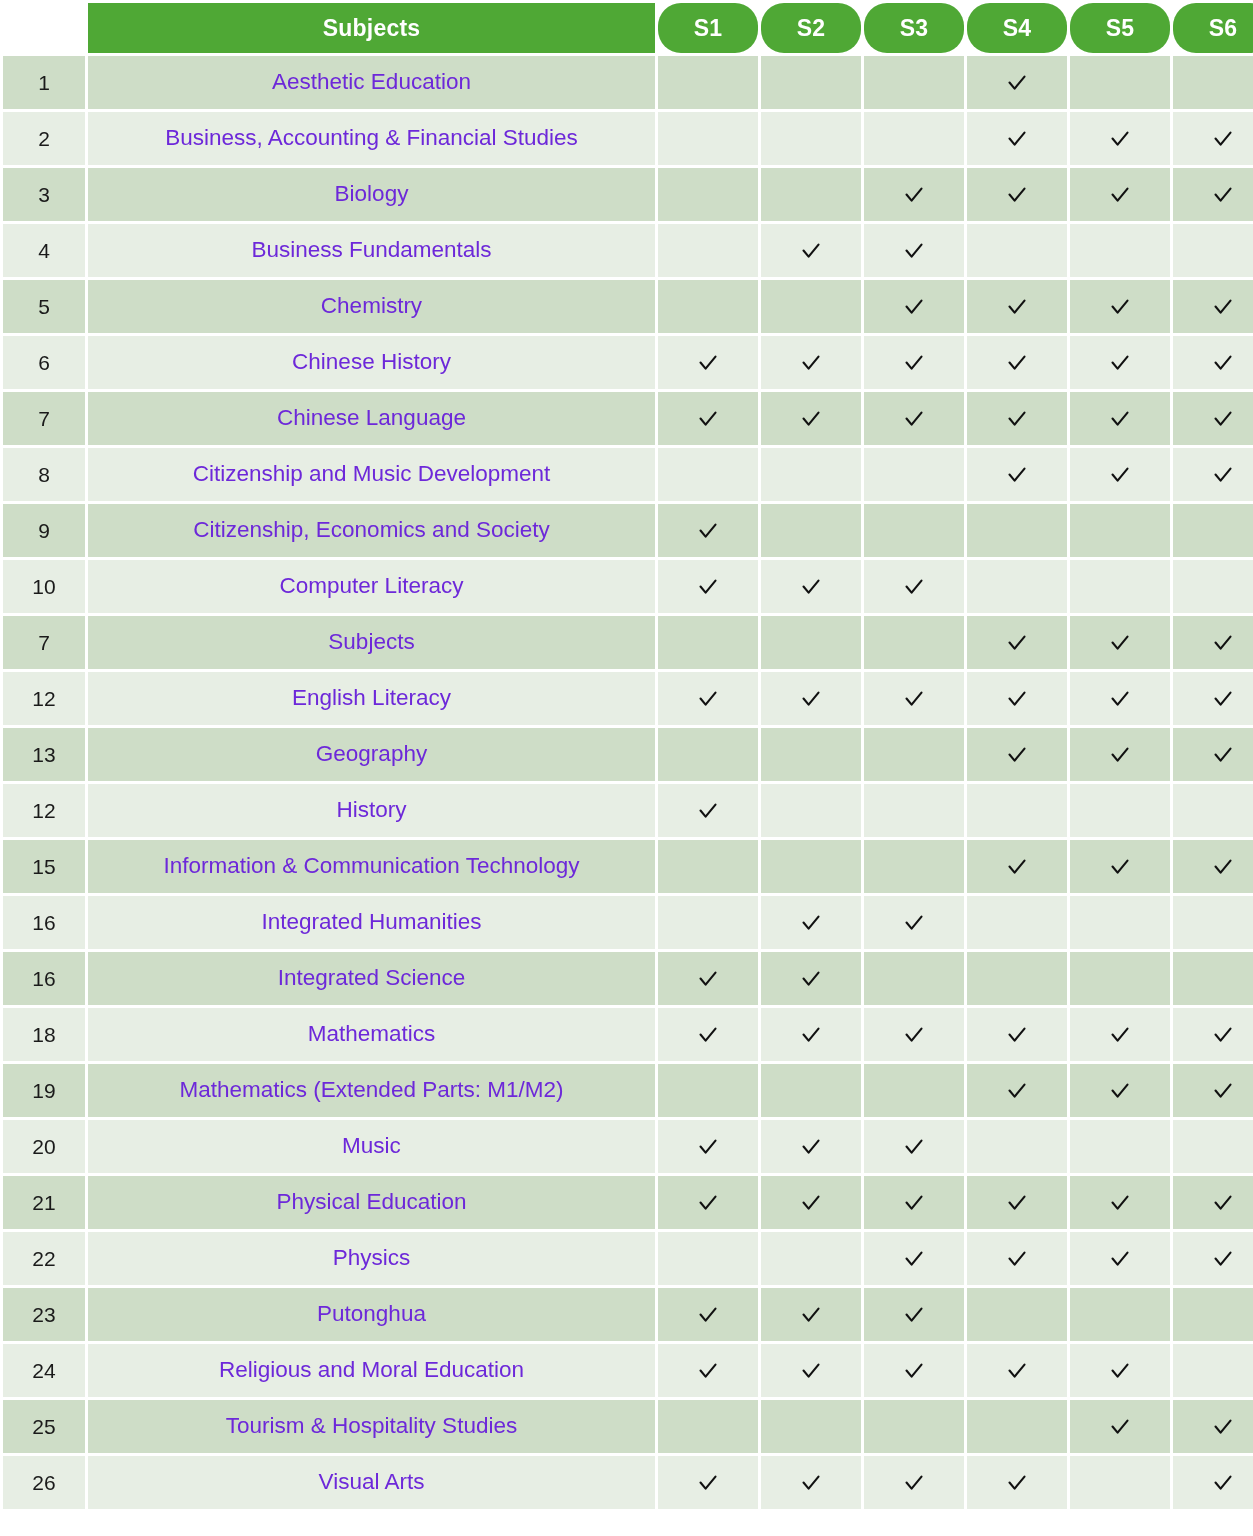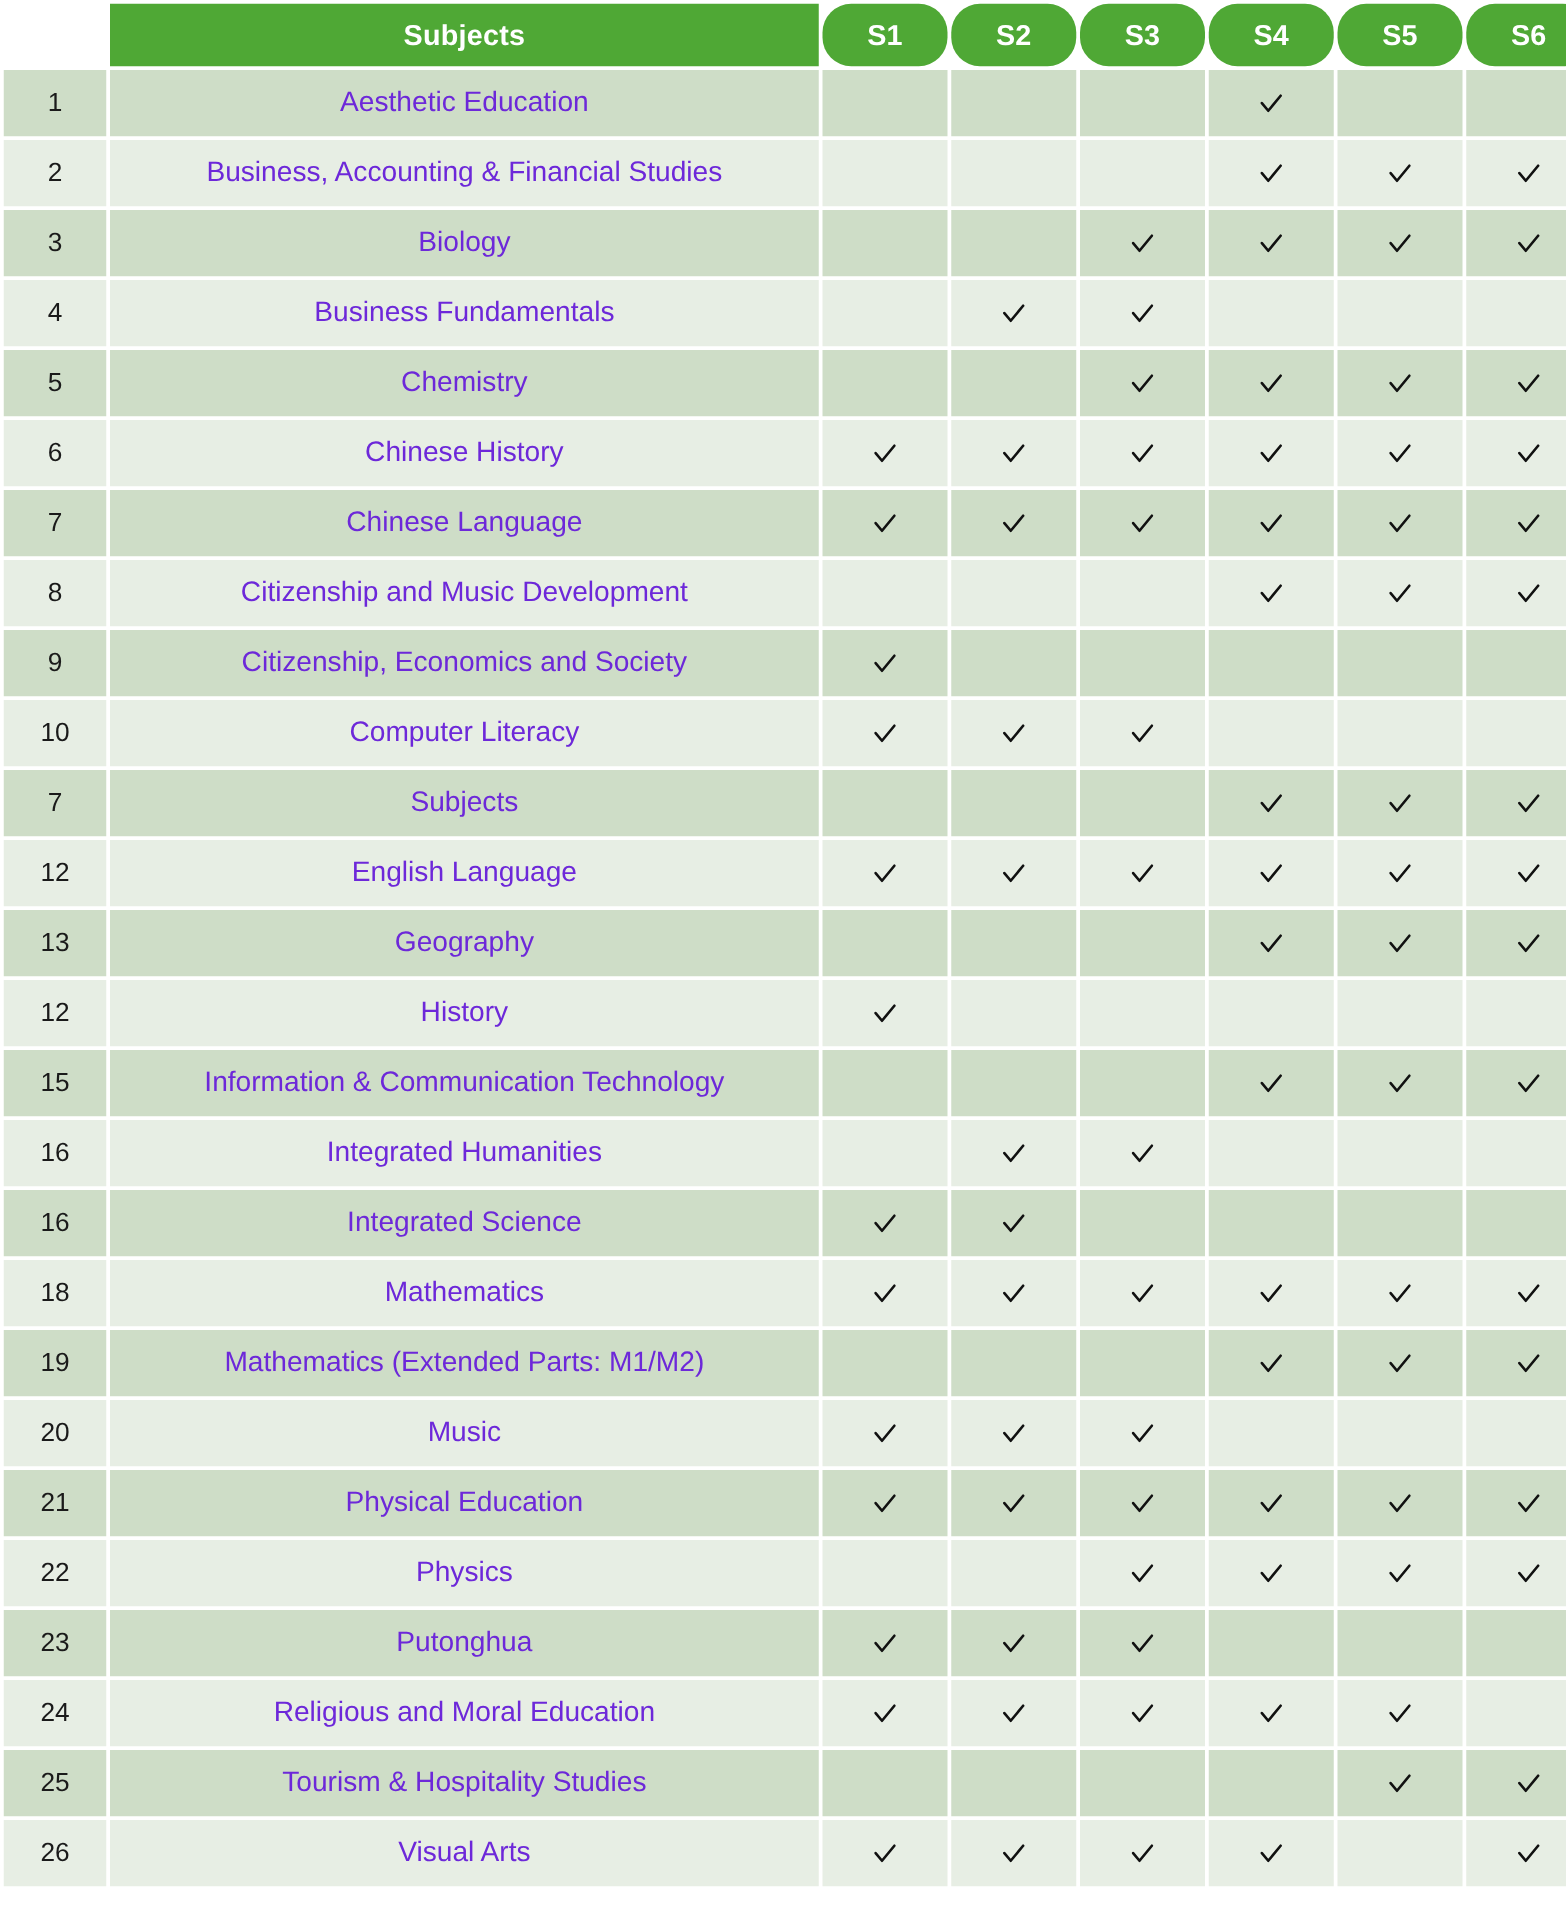--- a/index.html
+++ b/index.html
@@ -293,21 +293,21 @@
             </svg></span></td>
         <td class="cell-check"><span class="tick"><svg width="22" height="22" viewBox="0 0 22 22" aria-hidden="true">
               <path d="M3.5 10.5 L8.6 16.6 L18.5 4.6" fill="none" stroke="#111111" stroke-width="2.1" stroke-linecap="round" stroke-linejoin="round"></path>
             </svg></span></td>
         <td class="cell-check"><span class="tick"><svg width="22" height="22" viewBox="0 0 22 22" aria-hidden="true">
               <path d="M3.5 10.5 L8.6 16.6 L18.5 4.6" fill="none" stroke="#111111" stroke-width="2.1" stroke-linecap="round" stroke-linejoin="round"></path>
             </svg></span></td>
       </tr>
       <tr class="row-light">
         <td class="cell-num">12</td>
-        <td class="cell-subject">English Language</td>
+        <td class="cell-subject">English Literacy</td>
         <td class="cell-check"><span class="tick"><svg width="22" height="22" viewBox="0 0 22 22" aria-hidden="true">
               <path d="M3.5 10.5 L8.6 16.6 L18.5 4.6" fill="none" stroke="#111111" stroke-width="2.1" stroke-linecap="round" stroke-linejoin="round"></path>
             </svg></span></td>
         <td class="cell-check"><span class="tick"><svg width="22" height="22" viewBox="0 0 22 22" aria-hidden="true">
               <path d="M3.5 10.5 L8.6 16.6 L18.5 4.6" fill="none" stroke="#111111" stroke-width="2.1" stroke-linecap="round" stroke-linejoin="round"></path>
             </svg></span></td>
         <td class="cell-check"><span class="tick"><svg width="22" height="22" viewBox="0 0 22 22" aria-hidden="true">
               <path d="M3.5 10.5 L8.6 16.6 L18.5 4.6" fill="none" stroke="#111111" stroke-width="2.1" stroke-linecap="round" stroke-linejoin="round"></path>
             </svg></span></td>
         <td class="cell-check"><span class="tick"><svg width="22" height="22" viewBox="0 0 22 22" aria-hidden="true">

